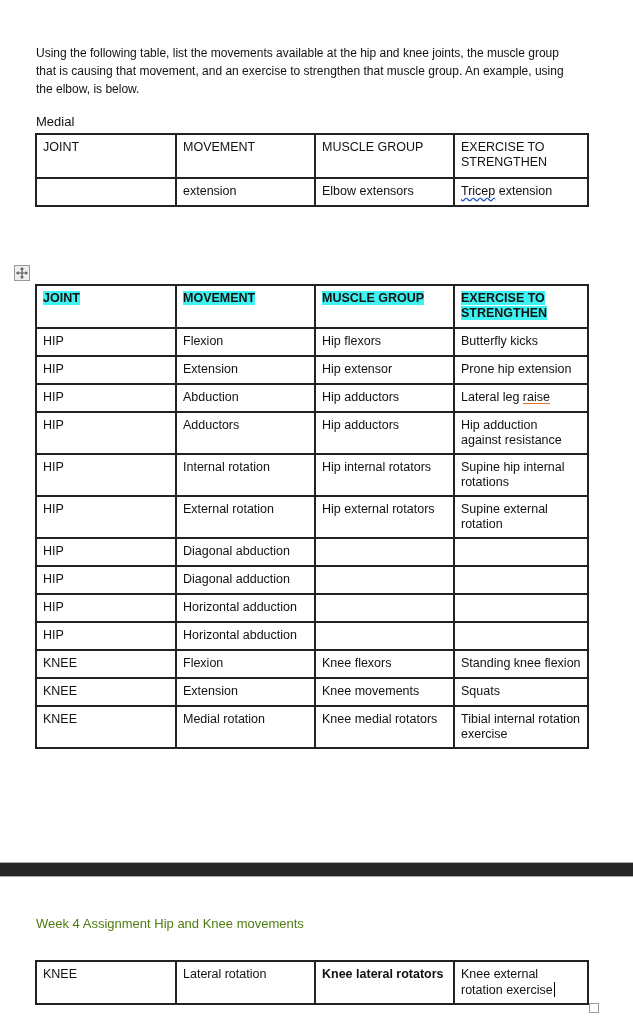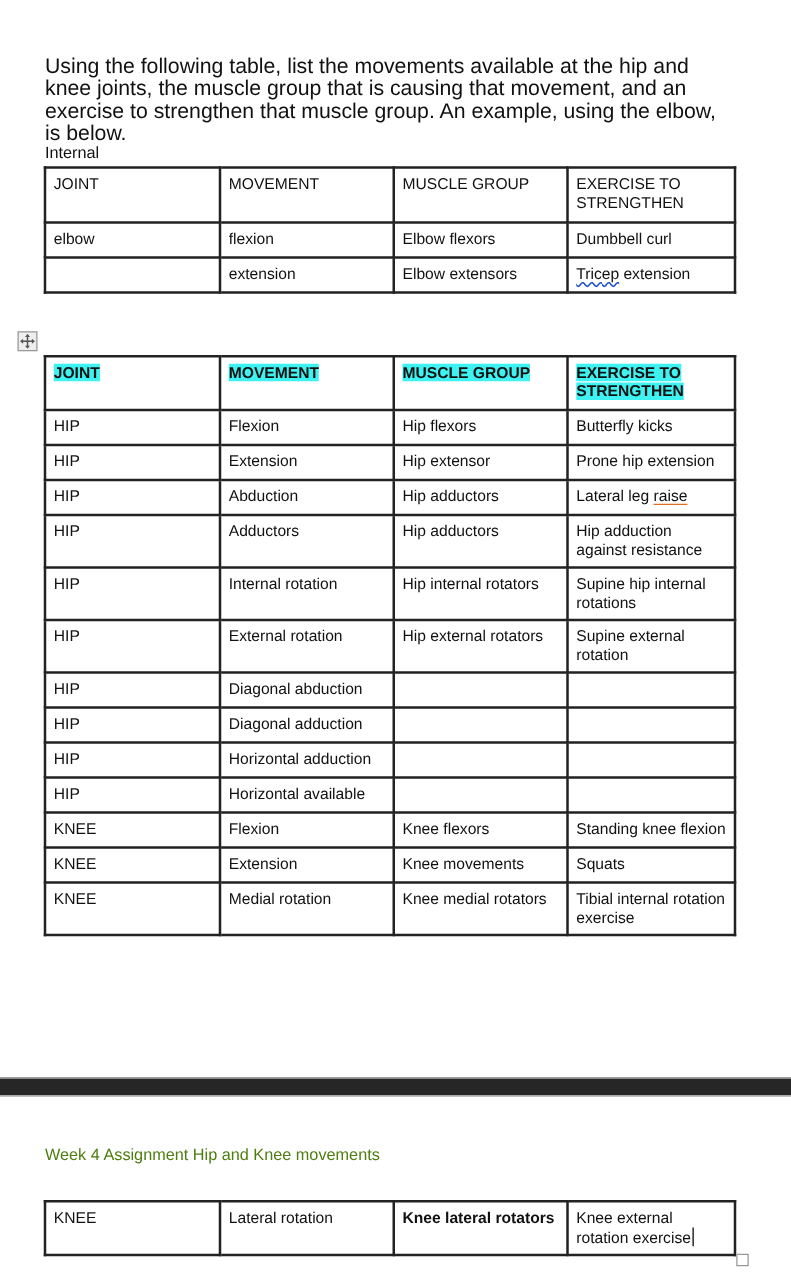--- a/index.html
+++ b/index.html
@@ -2,21 +2,21 @@
 <html><head>
 <meta charset="utf-8">
 <style>
   html, body { margin: 0; padding: 0; }
   body {
     width: 633px; height: 1024px; background: #ffffff; position: relative; overflow: hidden;
     font-family: "Liberation Sans", sans-serif; color: #111;
   }
   .intro {
     position: absolute; left: 36px; top: 44px; width: 545px;
-    font-size: 17px; line-height: 18px; color: #111;
+    font-size: 12px; line-height: 18px; color: #111;
   }
   .example-label {
     position: absolute; left: 36px; top: 114px; font-size: 13px; color: #111;
   }
   table.doc-table {
     position: absolute; border-collapse: collapse; table-layout: fixed;
     font-size: 12.5px; line-height: 15px;
   }
   table.doc-table td {
     border: 2px solid #222; vertical-align: top; padding: 5px 6px 5px 6px; color: #111;
@@ -62,37 +62,31 @@
   .spell-blue { text-decoration: underline wavy #2255cc; text-underline-offset: 2px; }
   .spell-orange { text-decoration: underline solid #e07020; text-underline-offset: 2px; text-align: right; }
   .caret {
     display: inline-block; width: 1px; height: 15px; background: #000; vertical-align: -3px; margin-left: 1px;
   }
 </style>
 </head>
 <body>
 
 <div class="intro">Using the following table, list the movements available at the hip and knee joints, the muscle group that is causing that movement, and an exercise to strengthen that muscle group. An example, using the elbow, is below.</div>
-<div class="example-label">Internal</div>
+<div class="example-label">Medial</div>
 
 <table class="doc-table" id="example-table">
   <tbody>
       <tr class="hdr">
     <td>JOINT</td>
     <td>MOVEMENT</td>
     <td>MUSCLE GROUP</td>
     <td>EXERCISE TO STRENGTHEN</td>
   </tr>
   <tr class="row">
-    <td>elbow</td>
-    <td>flexion</td>
-    <td>Elbow flexors</td>
-    <td>Dumbbell curl</td>
-  </tr>
-  <tr class="row">
     <td></td>
     <td>extension</td>
     <td>Elbow extensors</td>
     <td><span class="spell-blue">Tricep</span><span> extension</span></td>
   </tr>
 </tbody>
   </table>
 
 <div class="move-handle">
   <svg width="12" height="12" viewBox="0 0 12 12">
@@ -157,21 +151,21 @@
     <td></td>
   </tr>
   <tr class="single">
     <td>HIP</td>
     <td>Horizontal adduction</td>
     <td></td>
     <td></td>
   </tr>
   <tr class="single">
     <td>HIP</td>
-    <td>Horizontal available</td>
+    <td>Horizontal abduction</td>
     <td></td>
     <td></td>
   </tr>
   <tr class="single">
     <td>KNEE</td>
     <td>Flexion</td>
     <td>Knee flexors</td>
     <td>Standing knee flexion</td>
   </tr>
   <tr class="single">

